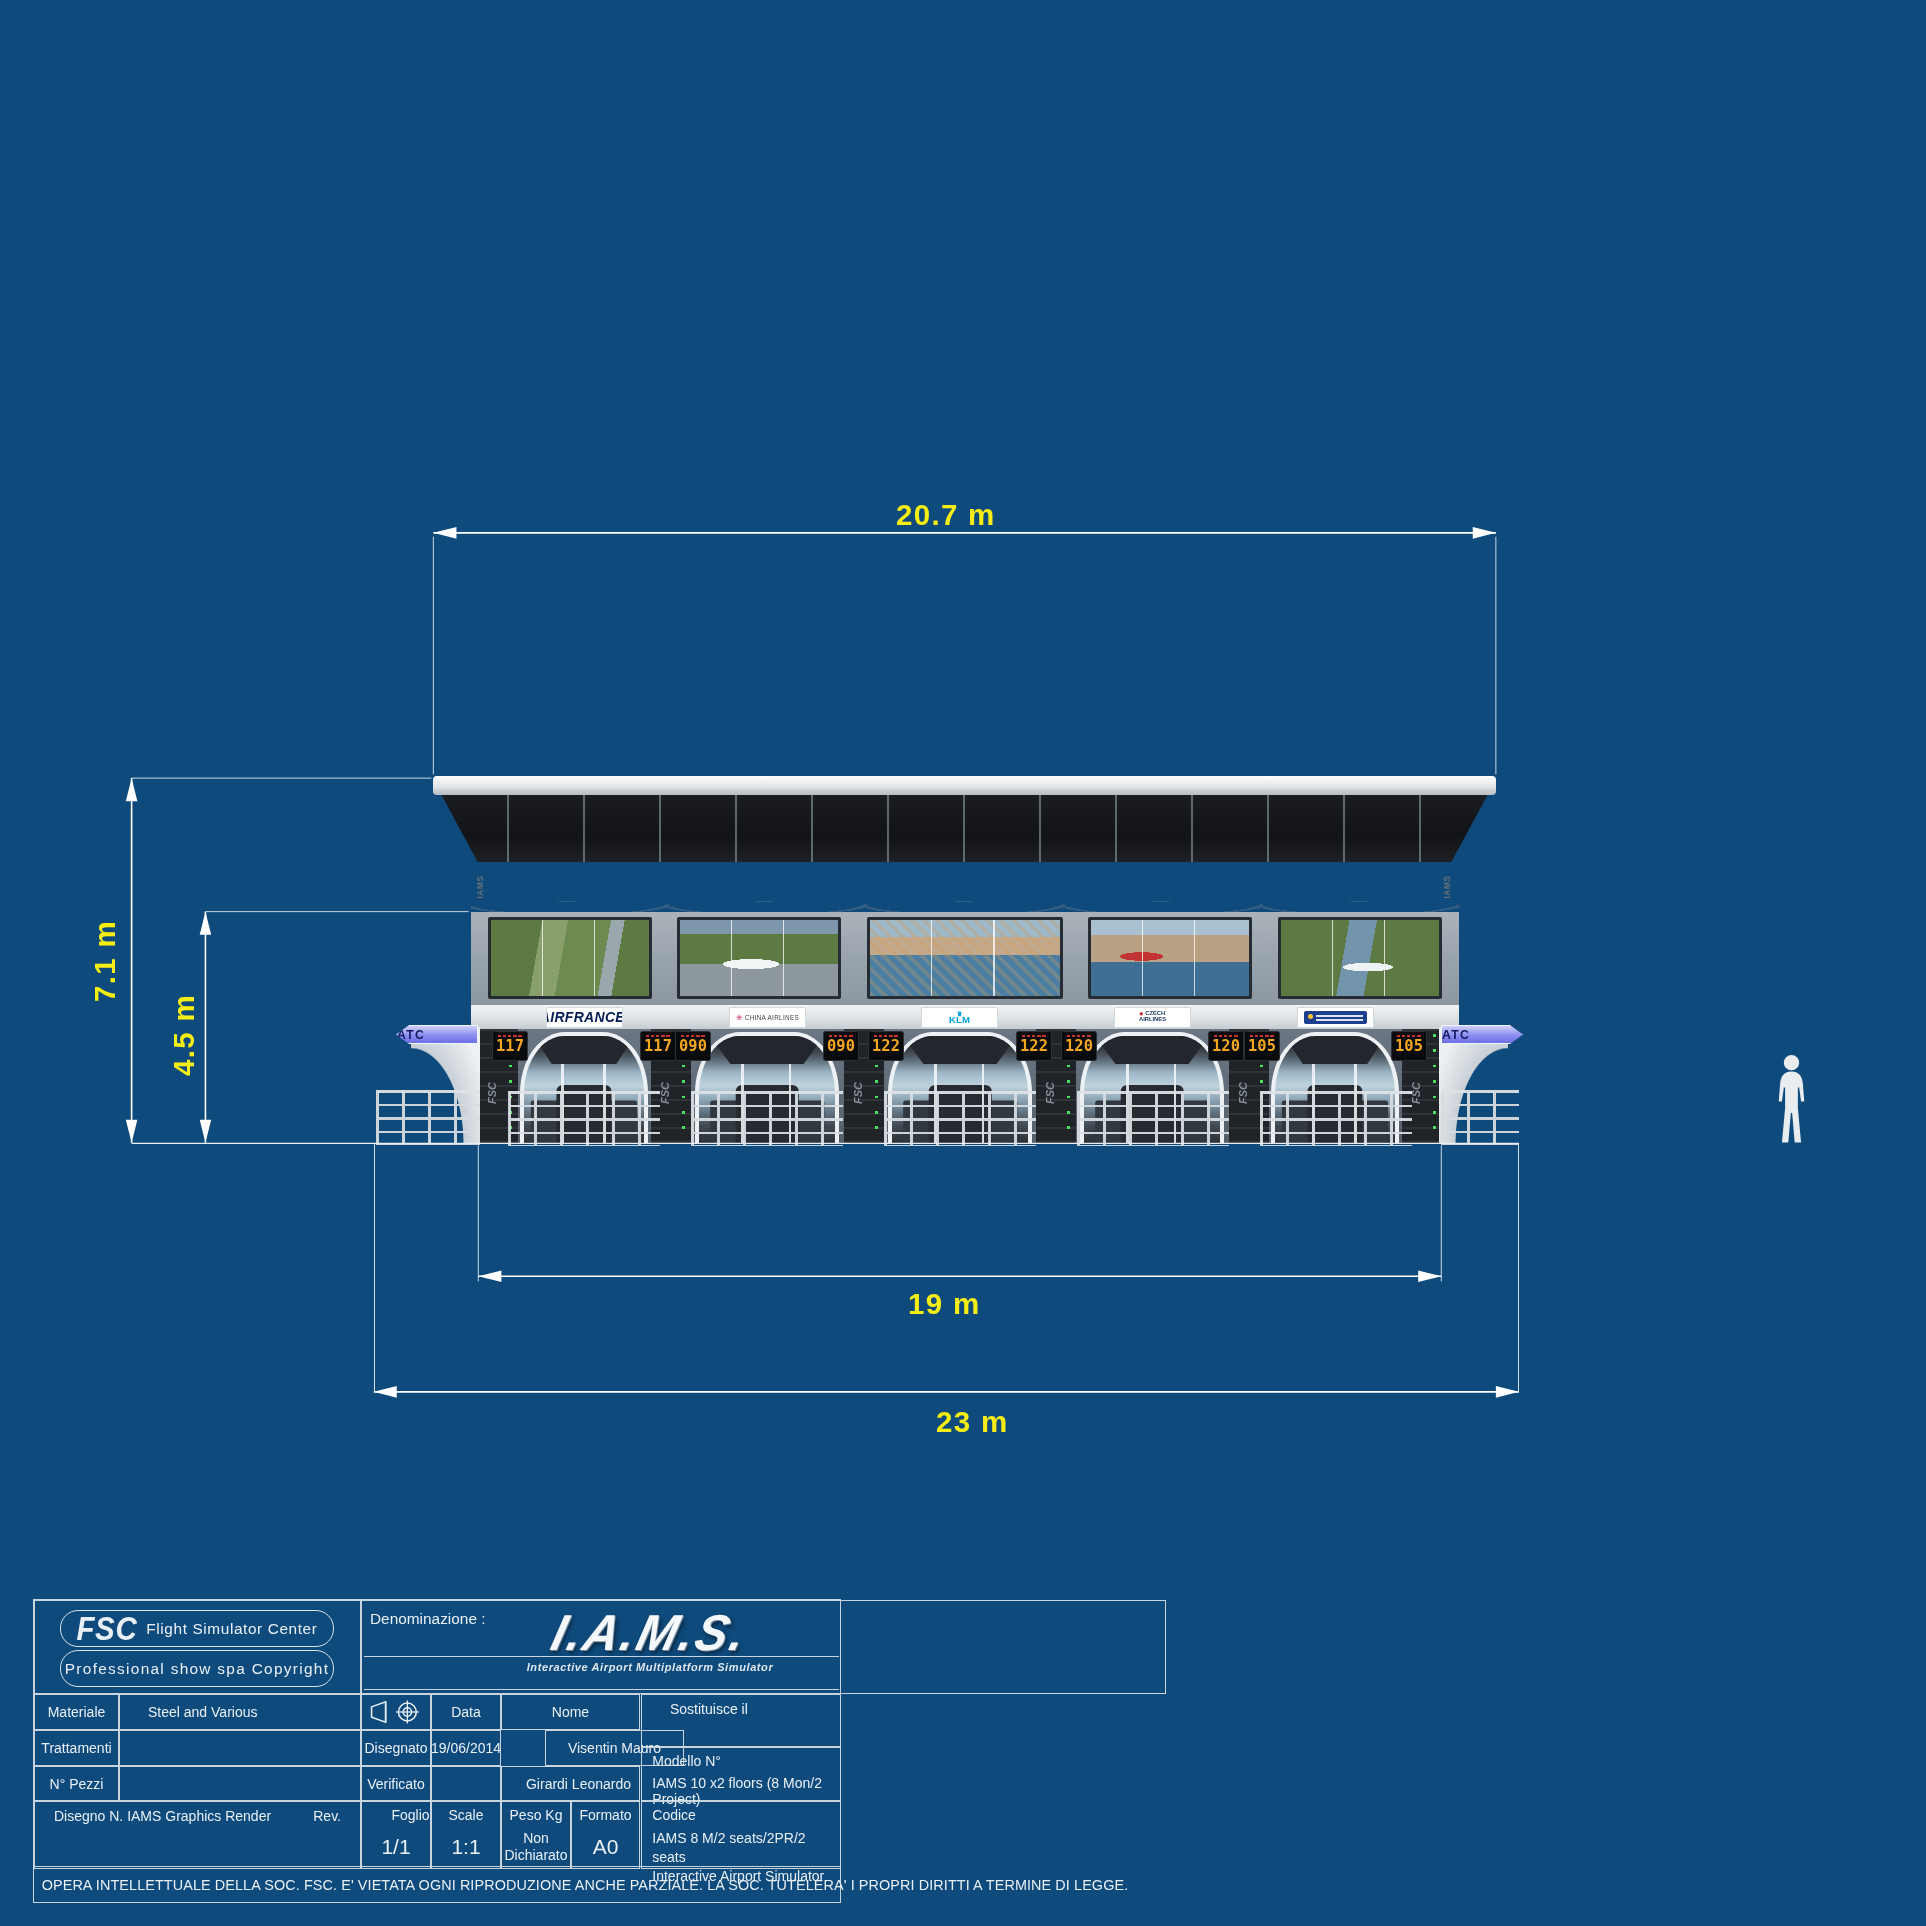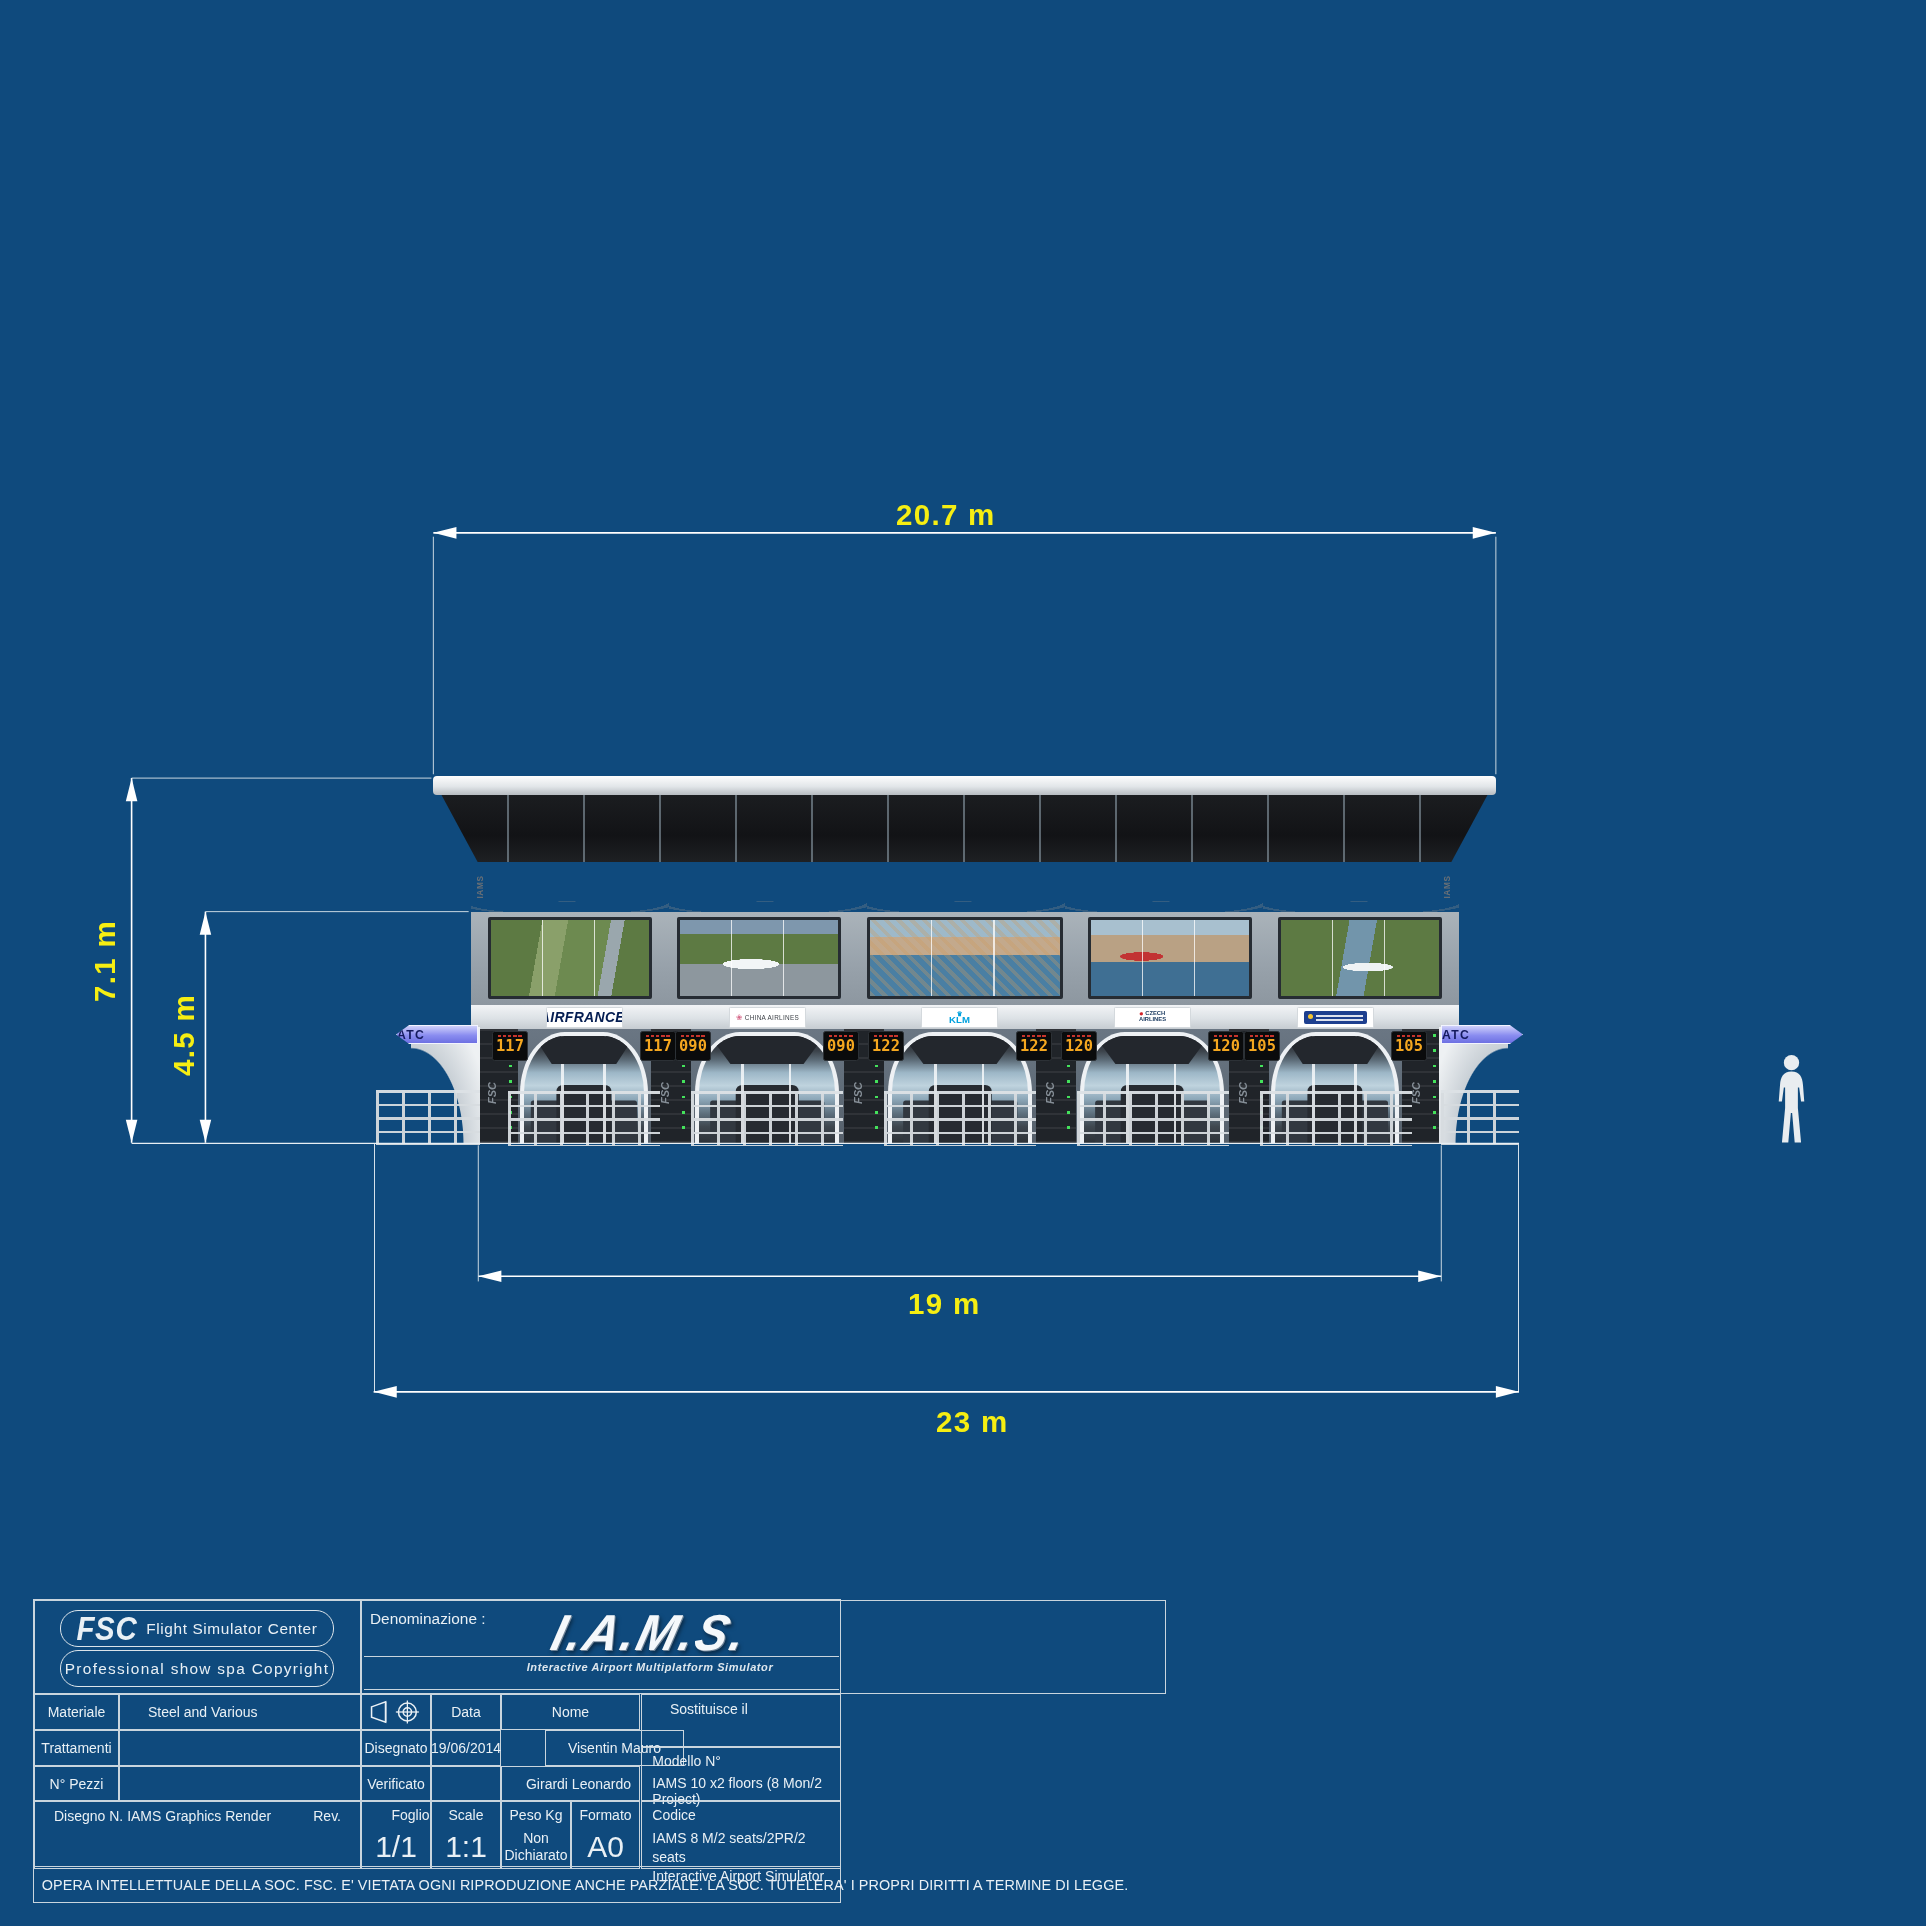--- a/index.html
+++ b/index.html
@@ -119,21 +119,21 @@
   #fsc-pill .fsc-tag{font-size:15.4px;letter-spacing:0.6px;}
   #copy-pill{top:50px;height:35px;font-size:15.4px;letter-spacing:1.3px;}
   #denom-label{position:absolute;left:336px;top:10.3px;font-size:15.4px;}
   #iams-logo{position:absolute;left:449px;top:5.1px;width:334px;text-align:center;}
   #iams-logo .big{font-size:48px;font-weight:800;font-style:italic;transform:skewX(-14deg) scaleY(1.05);
     display:inline-block;color:#f4f8fb;text-shadow:1.3px 1.3px 0 #6d8296,2.6px 2.6px 3.9px rgba(0,0,0,.5);letter-spacing:2.6px;}
   #iams-logo .sub{font-size:11px;font-style:italic;font-weight:bold;color:#dfe8ee;margin-top:1.3px;letter-spacing:0.6px;}
   .tb-rule{position:absolute;left:330px;width:475px;height:1.3px;background:#c9d5de;}
   .tb-value{display:flex;align-items:center;padding-left:28px;}
   .tb-center{display:flex;align-items:center;justify-content:center;}
-  .big-val{font-size:30px;}
+  .big-val{font-size:21px;}
   #legal{position:absolute;left:0;right:0;bottom:0;height:35px;border-top:1.3px solid #c9d5de;
     display:flex;align-items:center;padding-left:7.7px;font-size:14.4px;letter-spacing:0.1px;white-space:nowrap;}
   .two-line{text-align:center;line-height:16.7px;font-size:14px;}
   .codice-lines{line-height:19px;font-size:14px;}
 </style>
 </head>
 <body>
 
 <div id="sheet">
 

